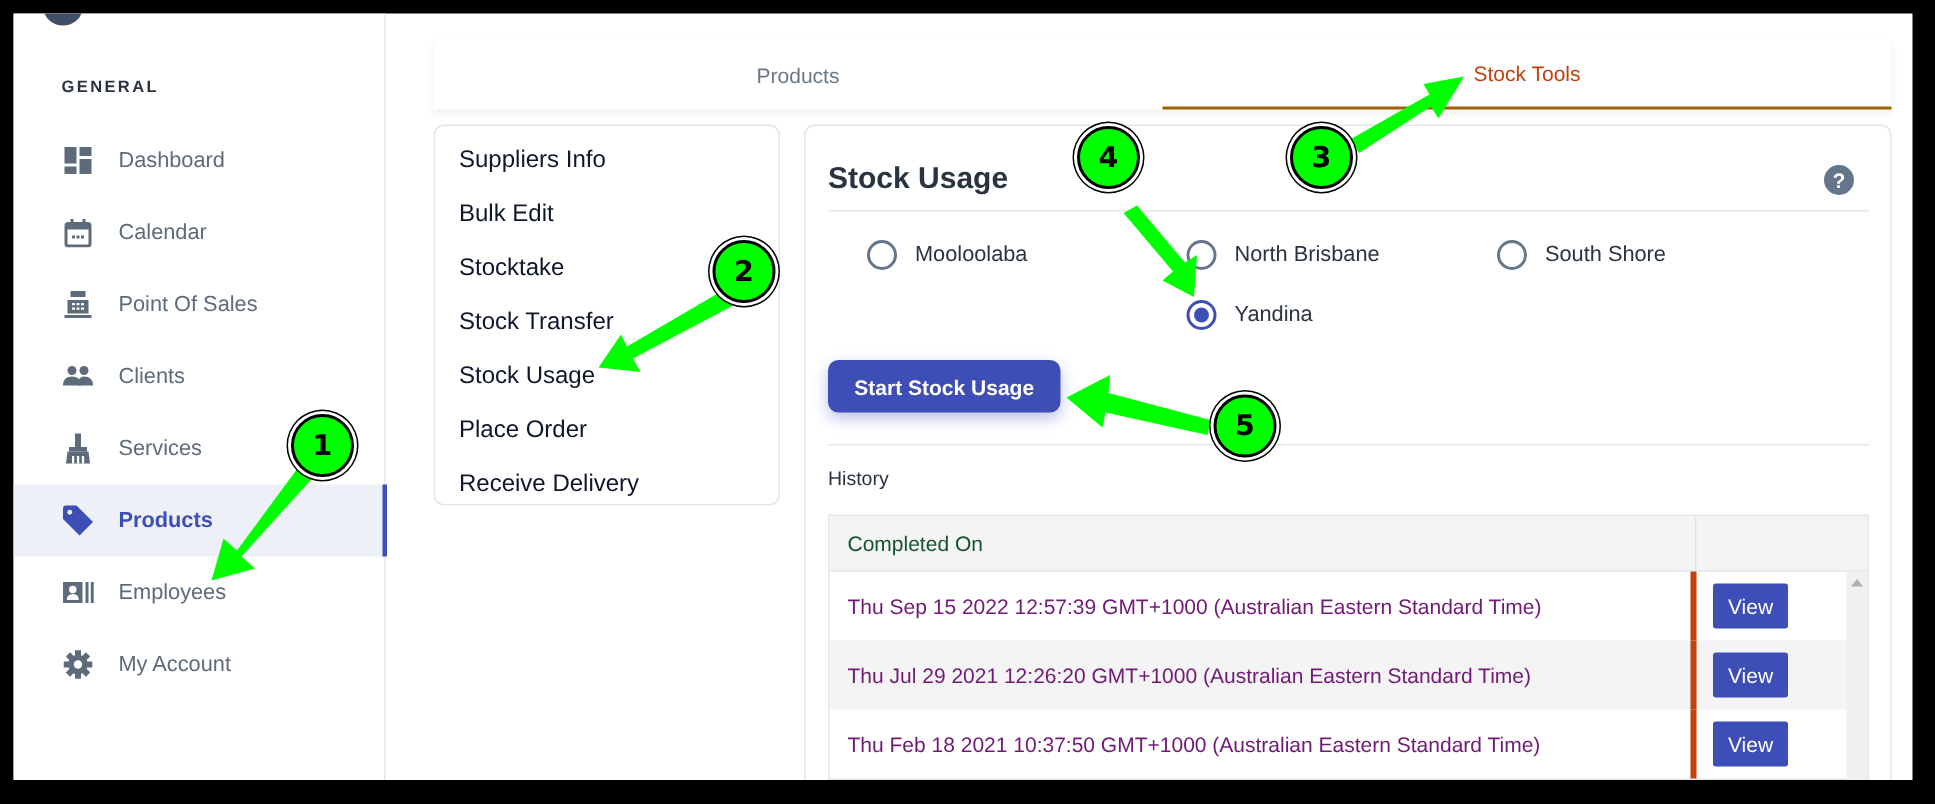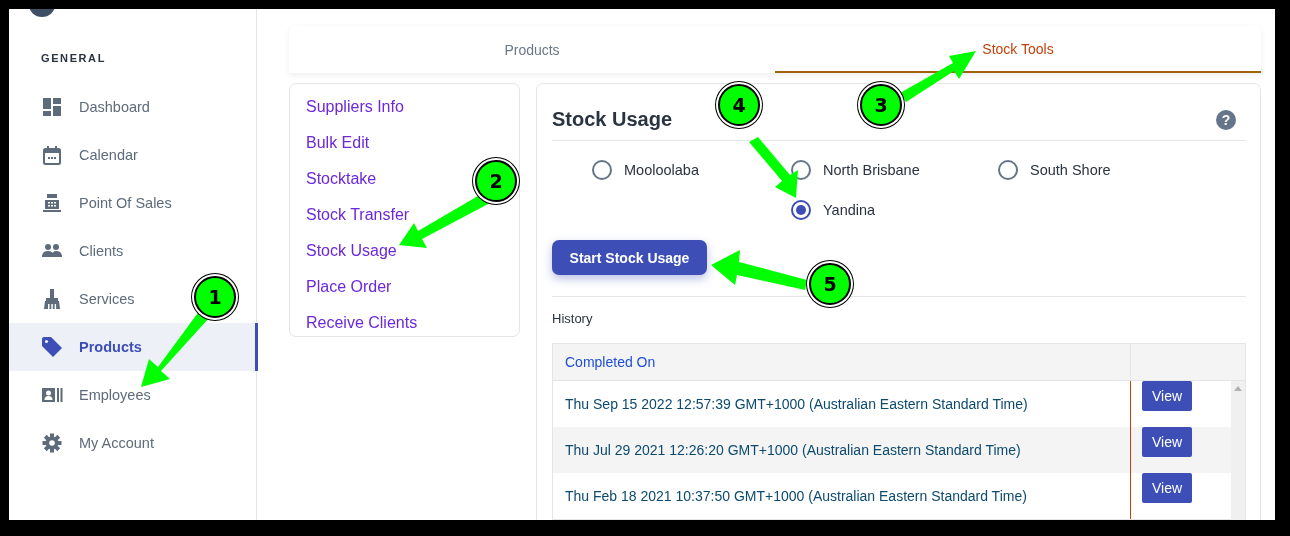--- a/index.html
+++ b/index.html
@@ -20,48 +20,48 @@
   .nav-item.active .label { color: #3d4fb6; font-weight: 700; }
   .nav-item.active::after { content: ""; position: absolute; right: -1px; top: 0; width: 3px; height: 48px; background: #3d4fb6; }
 
   
   .tabs { position: absolute; left: 280px; top: 17px; width: 972px; height: 47px; background: #fff; border-radius: 6px 6px 0 0; box-shadow: 0 2px 6px rgba(0,0,0,0.07); display: flex; }
   .tab { flex: 1; display: flex; align-items: center; justify-content: center; font-size: 14px; color: #6b7886; cursor: pointer; }
   .tab.active { color: #c2410c; border-bottom: 2px solid #a16207; }
 
   
   .submenu { position: absolute; left: 280px; top: 74px; width: 231px; height: 254px; border: 1px solid #e3e5e8; border-radius: 7px; padding-top: 5px; }
-  .submenu-item { height: 36px; display: flex; align-items: center; padding-left: 16px; font-size: 16px; color: #6d28d9; cursor: pointer; }
+  .submenu-item { height: 36px; display: flex; align-items: center; padding-left: 16px; font-size: 16px; color: #0f172a; cursor: pointer; }
 
   
   .panel { position: absolute; left: 527px; top: 74px; width: 725px; height: 460px; border: 1px solid #e3e5e8; border-radius: 7px; }
   .panel-title { position: absolute; left: 15px; top: 24px; font-size: 20px; font-weight: 700; color: #2a3340; }
   .help-icon { position: absolute; right: 24px; top: 26px; width: 20px; height: 20px; border-radius: 50%; background: #66768a; color: #fff; font-size: 14px; font-weight: 700; display: flex; align-items: center; justify-content: center; cursor: pointer; }
   .title-divider { position: absolute; left: 15px; right: 14px; top: 56px; height: 1px; background: #e3e5e8; }
 
   .radio { position: absolute; display: flex; align-items: center; cursor: pointer; }
   .radio .circle { width: 20px; height: 20px; border-radius: 50%; border: 2px solid #66768a; margin-right: 12px; position: relative; }
   .radio.checked .circle { border-color: #3d4fb6; }
   .radio.checked .circle::after { content: ""; position: absolute; left: 3px; top: 3px; width: 10px; height: 10px; border-radius: 50%; background: #3d4fb6; }
   .radio .rlabel { font-size: 14.5px; color: #2a3340; }
 
   .start-btn { position: absolute; left: 15px; top: 156px; width: 155px; height: 35px; border-radius: 7px; background: #3d4fb6; color: #fff; font-size: 14px; font-weight: 700; border: none; box-shadow: 0 4px 10px rgba(61,79,182,0.35); cursor: pointer; font-family: "Liberation Sans", sans-serif; }
   .mid-divider { position: absolute; left: 15px; right: 14px; top: 212px; height: 1px; background: #e3e5e8; }
   .history-title { position: absolute; left: 15px; top: 227px; font-size: 13px; font-weight: 400; color: #2a3340; }
 
   .table { position: absolute; left: 15px; top: 259px; width: 694px; border: 1px solid #e3e5e8; }
   .thead { display: flex; height: 37px; background: #f4f4f4; border-bottom: 1px solid #e3e5e8; }
-  .th { display: flex; align-items: center; padding-left: 12px; font-size: 14px; color: #1d4ed8; }
+  .th { display: flex; align-items: center; padding-left: 12px; font-size: 14px; color: #14532d; }
   .th.c1 { width: 578px; border-right: 1px solid #e3e5e8; }
   .th.c2 { flex: 1; }
   .tbody { position: relative; }
   .tr { display: flex; height: 46px; }
   .tr.alt { background: #f4f4f4; }
-  .td.c1 { width: 578px; display: flex; align-items: center; padding-left: 12px; font-size: 14px; color: #0c4a6e; border-right: 1px solid #c2410c; }
-  .td.c2 { width: 100px; display: flex; align-items: flex-start; padding-left: 11px; }
+  .td.c1 { width: 578px; display: flex; align-items: center; padding-left: 12px; font-size: 14px; color: #701a75; border-right: 4px solid #c2410c; }
+  .td.c2 { width: 100px; display: flex; align-items: center; padding-left: 11px; }
   .view-btn { width: 50px; height: 30px; background: #3d4fb6; color: #fff; border: none; border-radius: 2px; font-size: 14px; cursor: pointer; font-family: "Liberation Sans", sans-serif; }
   .scrollbar { position: absolute; right: 0; top: 0; width: 14px; height: 150px; background: #f0f0f0; }
   .scroll-up { position: absolute; left: 3px; top: 5px; width: 0; height: 0; border-left: 4px solid transparent; border-right: 4px solid transparent; border-bottom: 5px solid #b0b0b0; }
 
   
   .marker { position: absolute; width: 42px; height: 42px; border-radius: 50%; background: #00ff00; border: 2px solid #000; box-shadow: 0 0 0 2px #fff, 0 0 0 3px #000; display: flex; align-items: center; justify-content: center; font-family: "DejaVu Sans", sans-serif; font-weight: 700; font-size: 19px; color: #000; }
   svg.arrows { position: absolute; left: 0; top: 0; pointer-events: none; }
 </style>
 </head>
 <body>
@@ -185,29 +185,29 @@
     <div class="tab active">Stock Tools</div>
   </div>
 
   <div class="submenu">
     <div class="submenu-item">Suppliers Info</div>
     <div class="submenu-item">Bulk Edit</div>
     <div class="submenu-item">Stocktake</div>
     <div class="submenu-item">Stock Transfer</div>
     <div class="submenu-item">Stock Usage</div>
     <div class="submenu-item">Place Order</div>
-    <div class="submenu-item">Receive Clients</div>
+    <div class="submenu-item">Receive Delivery</div>
   </div>
 
   <section class="panel">
     <h2 class="panel-title">Stock Usage</h2>
     <div class="help-icon">?</div>
     <div class="title-divider"></div>
 
-    <label class="radio" style="left:41px; top:76px;margin-left:14px;">
+    <label class="radio" style="left:41px; top:76px;">
       <span class="circle"></span>
       <span class="rlabel">Mooloolaba</span>
     </label>
     <label class="radio" style="left:254px; top:76px;justify-content:flex-end;">
       <span class="circle"></span>
       <span class="rlabel">North Brisbane</span>
     </label>
     <label class="radio" style="left:461px; top:76px;">
       <span class="circle"></span>
       <span class="rlabel">South Shore</span>

